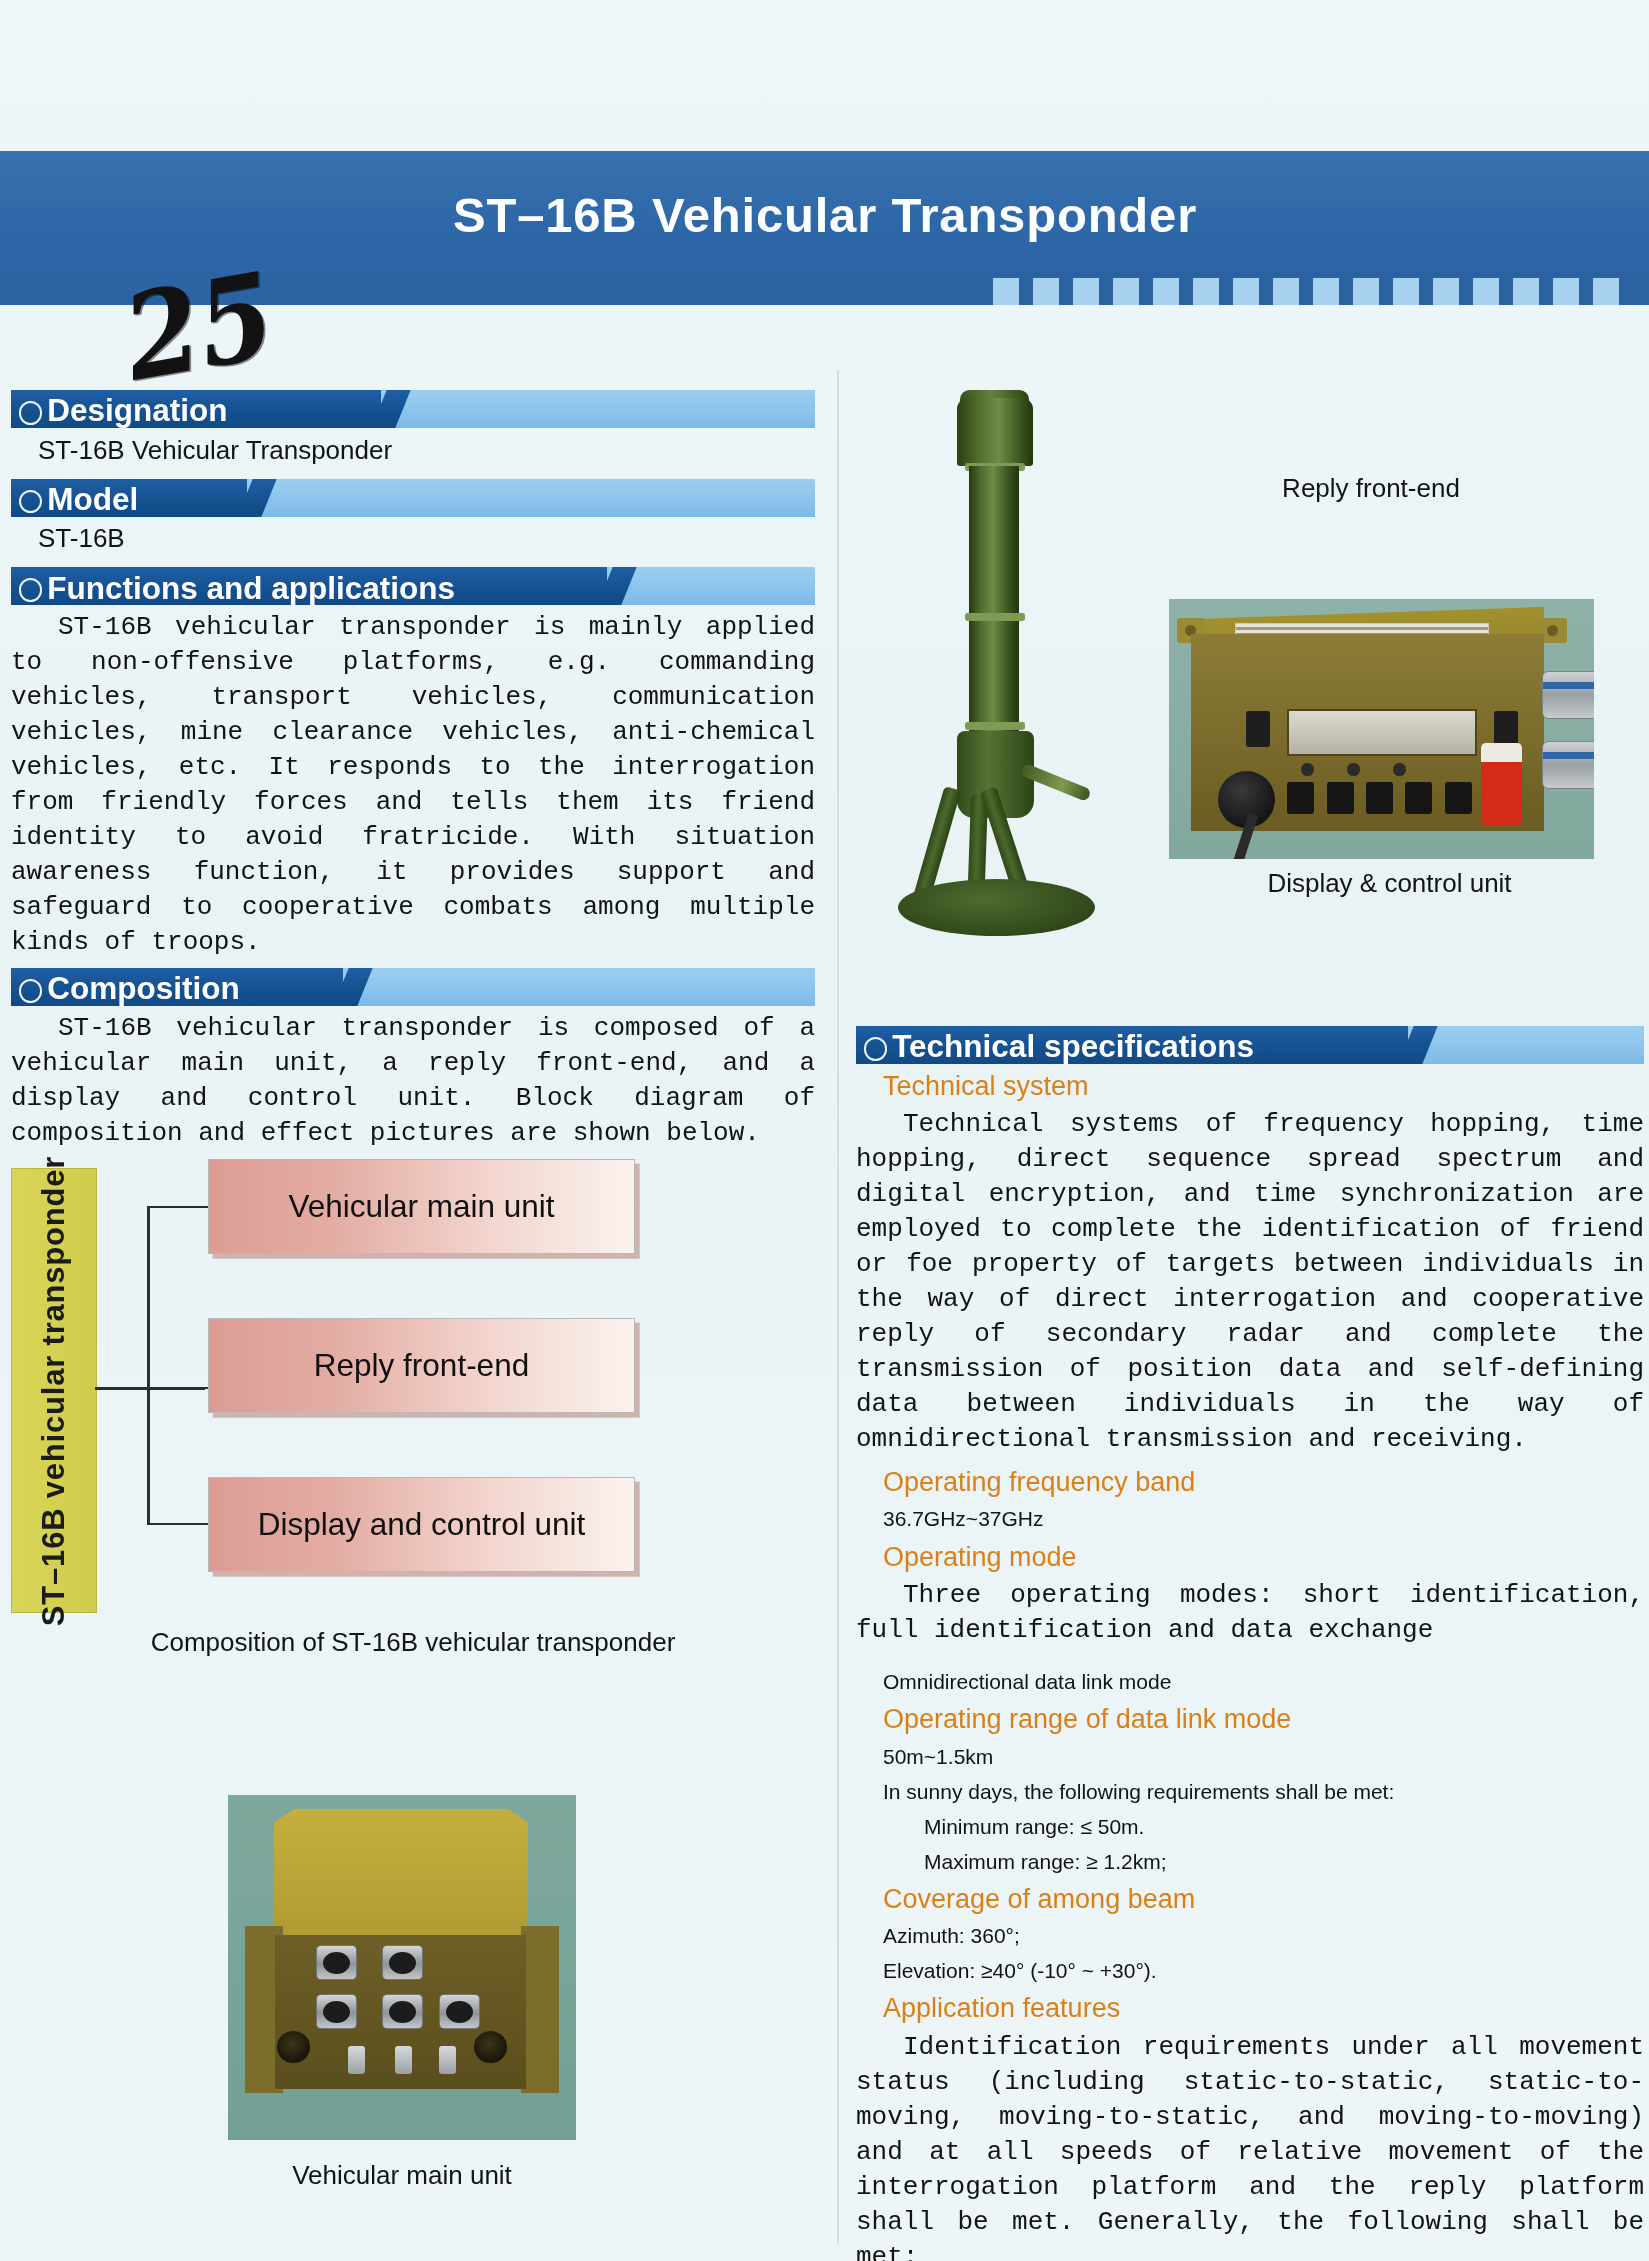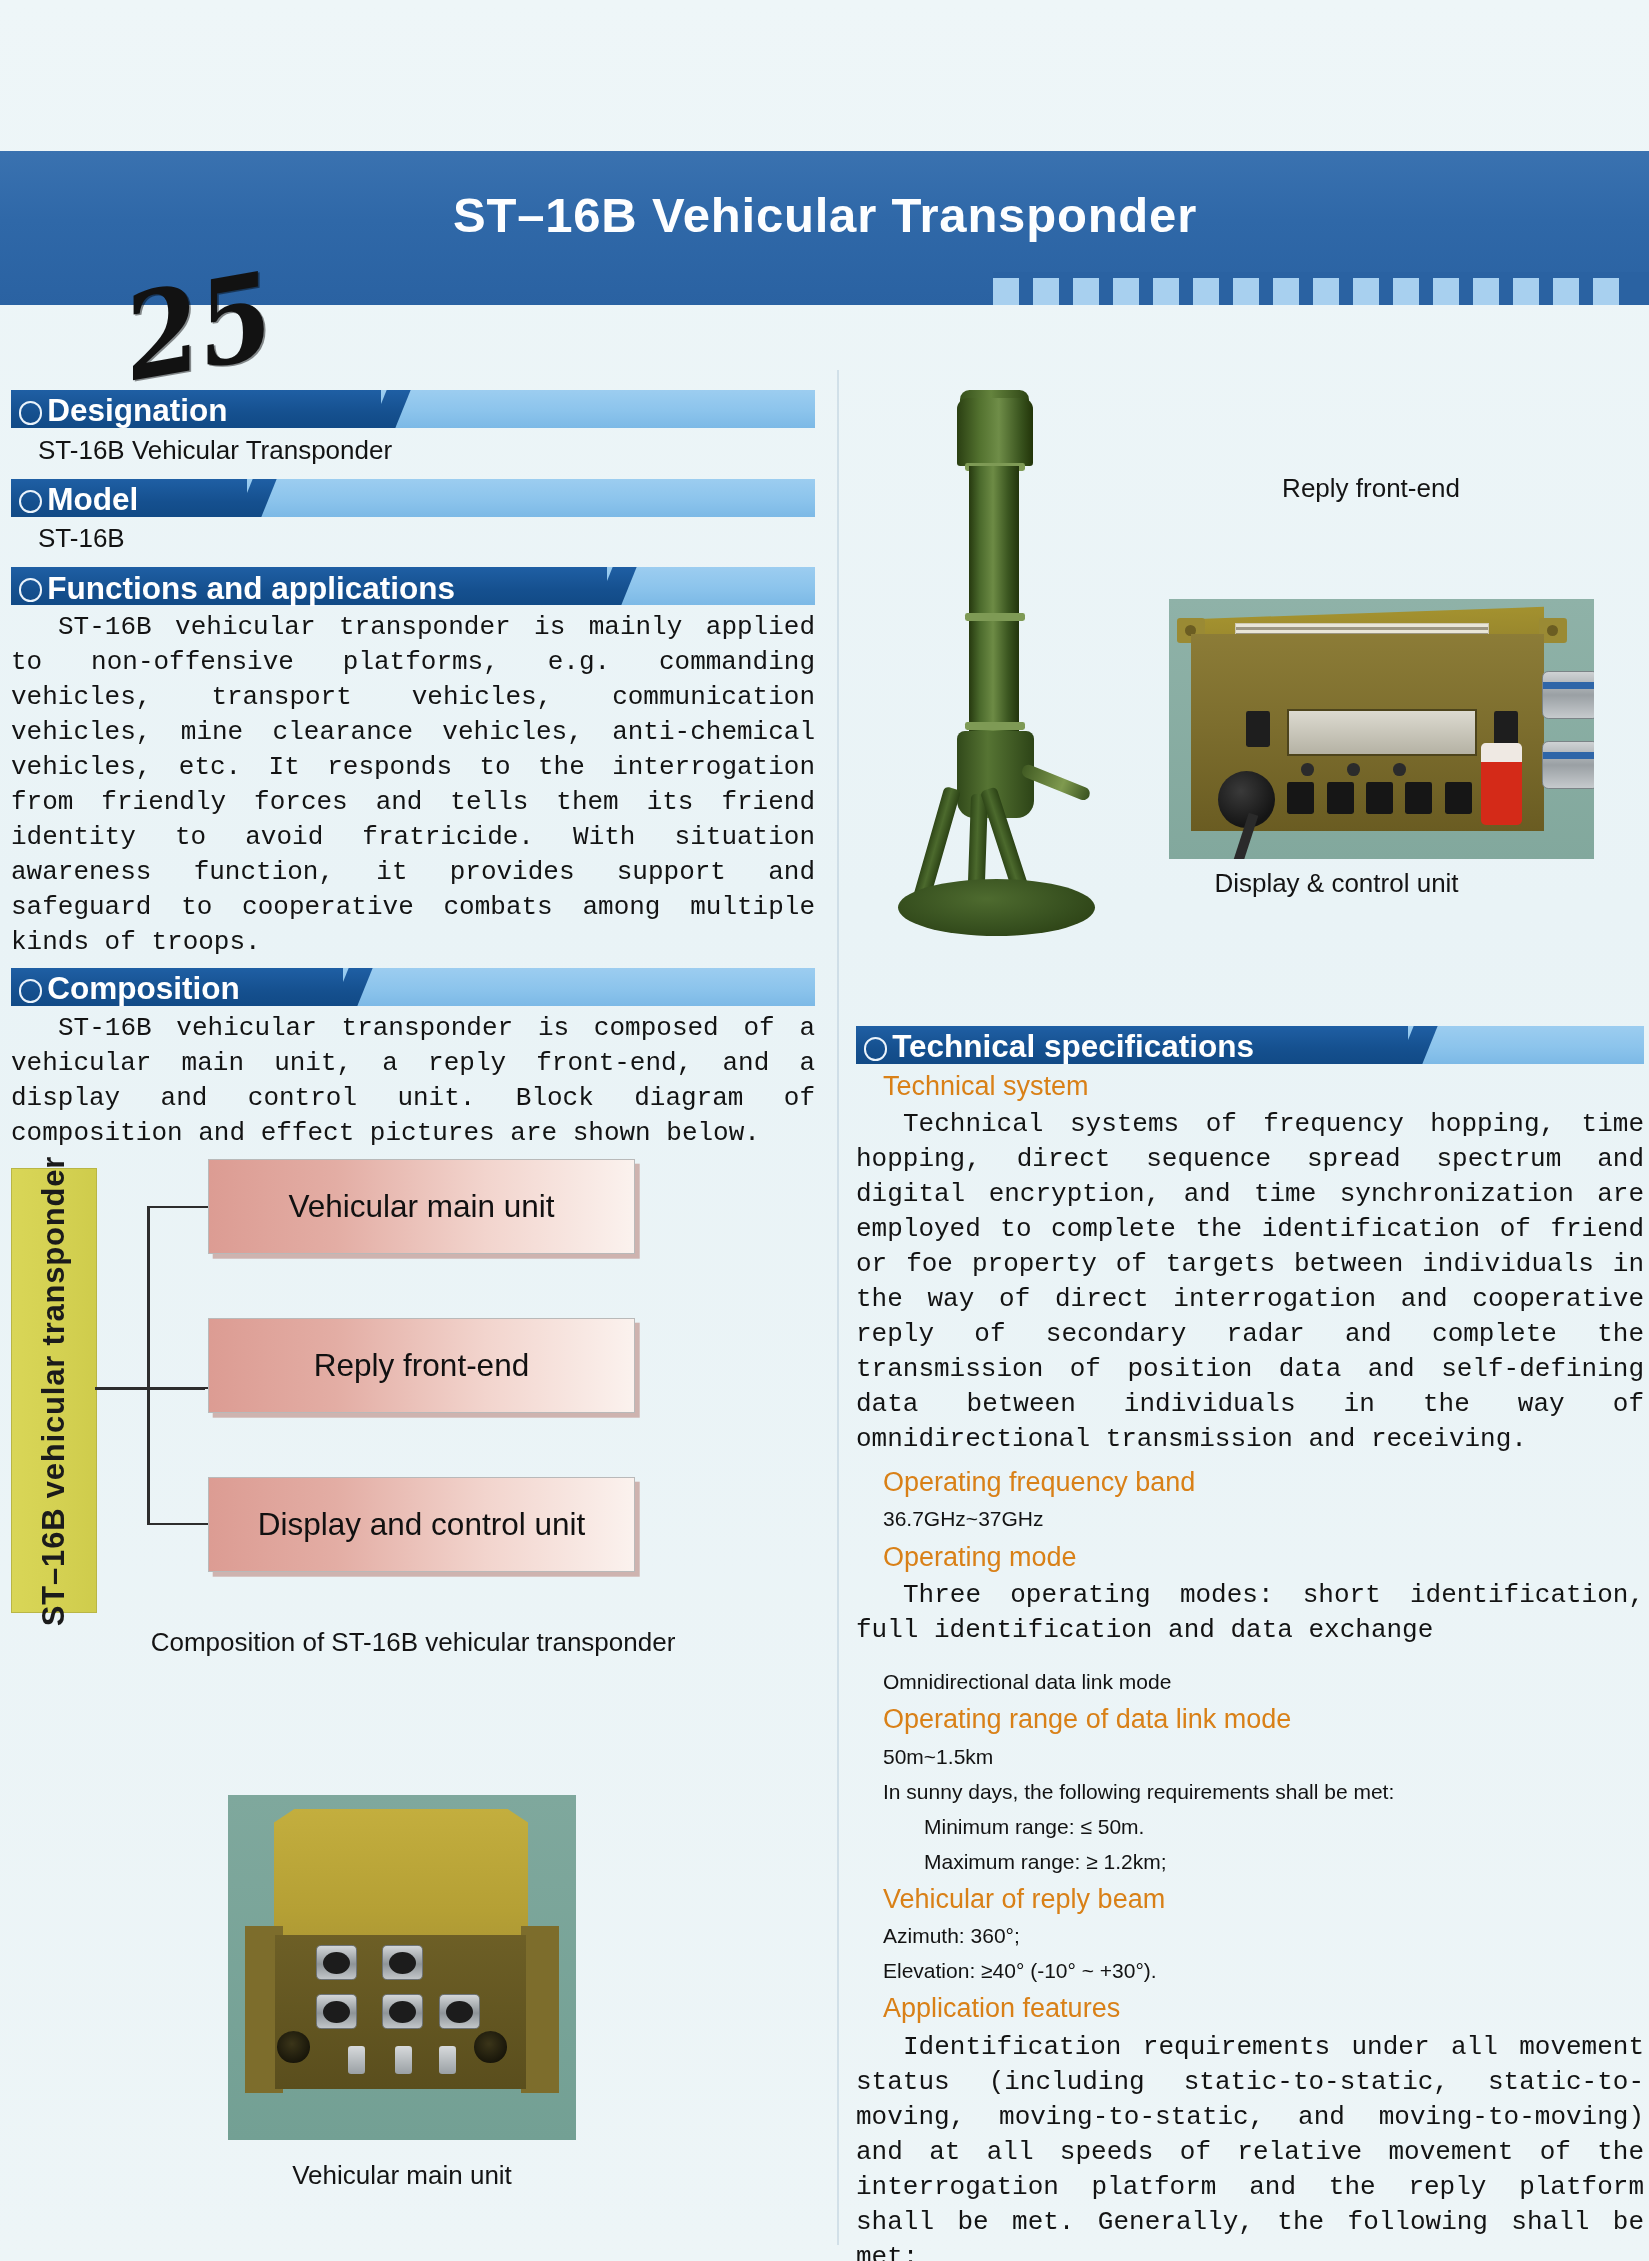--- a/index.html
+++ b/index.html
@@ -368,21 +368,21 @@
     <div class="dcu-red"></div>
     <div class="dcu-knob"></div>
     <div class="dcu-stick"></div>
     <div class="dcu-conn cn1">
         <div class="cn-band"></div>
       </div>
     <div class="dcu-conn cn2">
         <div class="cn-band"></div>
       </div>
   </div>
-  <div class="cap" style="position:absolute;left:1116px;top:868px;width:441px;">Display &amp; control unit</div>
+  <div class="cap" style="position:absolute;left:1169px;top:868px;width:441px;">Display &amp; control unit</div>
 
   <div style="position:absolute;left:856px;top:1026px;width:788px;">
 
     <div class="sechead">
       <div class="bluebg"></div>
       <div class="darkbg" style="width:552px"></div>
       <div class="lbl"><span class="ring"></span><span>Technical specifications</span></div>
     </div>
 
     <div class="subhead">Technical system</div>
@@ -394,21 +394,21 @@
     <div class="subhead">Operating mode</div>
     <div class="para ind" style="margin-bottom:16px">Three operating modes: short identification, full identification and data exchange</div>
     <div class="val">Omnidirectional data link mode</div>
 
     <div class="subhead">Operating range of data link mode</div>
     <div class="val">50m~1.5km</div>
     <div class="val">In sunny days, the following requirements shall be met:</div>
     <div class="val deep">Minimum range: ≤ 50m.</div>
     <div class="val deep">Maximum range: ≥ 1.2km;</div>
 
-    <div class="subhead">Vehicular of reply beam</div>
+    <div class="subhead">Coverage of among beam</div>
     <div class="val">Azimuth: 360°;</div>
     <div class="val">Elevation: ≥40° (-10° ~ +30°).</div>
 
     <div class="subhead">Application features</div>
     <div class="para ind">Identification requirements under all movement status (including static-to-static, static-to-moving, moving-to-static, and moving-to-moving) and at all speeds of relative movement of the interrogation platform and the reply platform shall be met. Generally, the following shall be met:</div>
 
   </div>
 
 </div>
 

